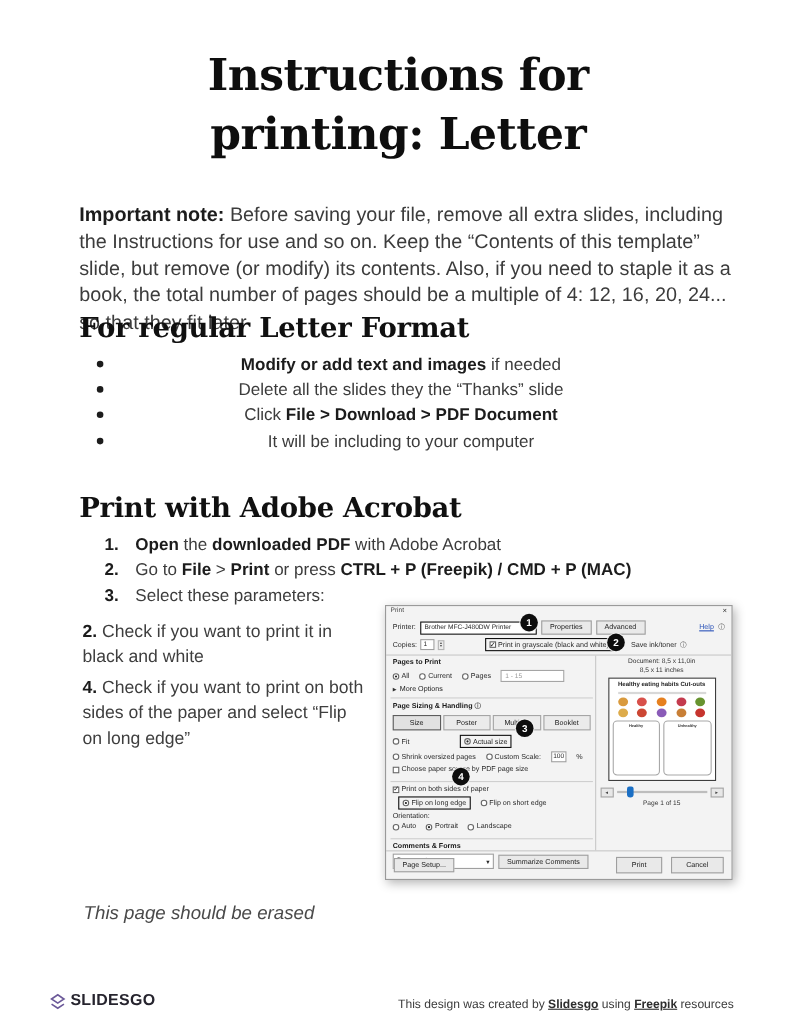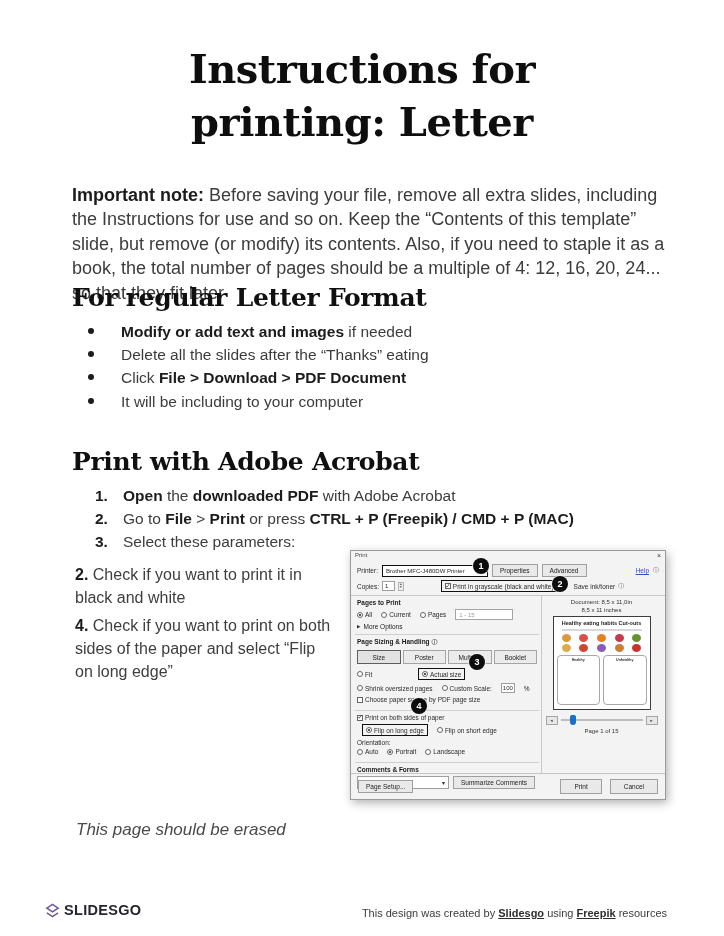--- a/index.html
+++ b/index.html
@@ -20,21 +20,21 @@
   }
   .h2a { top:283px; } .h2b { top:447px; }
   
   .note {
     position:absolute; left:72px; top:183px; width:594px;
     font-size:18px; line-height:1.36; color:#3c3c3c;
   }
   .bold { font-weight:bold; color:#1c1c1c; }
   
   .bullets { position:absolute; left:88px; top:320px; width:520px; list-style:none; }
-  .bullets li { position:relative; padding-left:33px; font-size:15.5px; line-height:23.2px; color:#3c3c3c; }
+  .bullets li { position:relative; padding-left:33px; font-size:15.5px; line-height:23.2px; color:#3c3c3c;text-align:center; }
   .bullets li .dot {
     position:absolute; left:0; top:8px; width:6px; height:6px;
     background:#1c1c1c; border-radius:50%;
   }
   
   .steps { position:absolute; left:95px; top:484px; width:540px; list-style:none; }
   .steps li { position:relative; padding-left:28px; font-size:15.5px; line-height:23.2px; color:#3c3c3c; }
   .steps .num { position:absolute; left:0; font-weight:bold; color:#1c1c1c; }
   
   .leftsteps { position:absolute; left:75px; top:563px; width:256px; font-size:16px; line-height:23px; color:#3e3e3e; }
@@ -130,21 +130,21 @@
   </h1>
 
   <p class="note">
     <span class="bold">Important note:</span><span> Before saving your file, remove all extra slides, including the Instructions for use and so on.  Keep the “Contents of this template” slide, but remove (or modify) its contents. Also, if you need to staple it as a book, the total number of pages should be a multiple of 4: 12, 16, 20, 24... so that they fit later</span>
   </p>
 
   <h2 class="h2 h2a">For regular Letter Format</h2>
 
   <ul class="bullets">
     <li><span class="dot"></span><span></span><span class="bold">Modify or add text and images</span><span> if needed</span></li>
-    <li><span class="dot"></span><span>Delete all the slides after the “Thanks” eating</span><span class="bold"></span><span></span></li>
+    <li><span class="dot"></span><span>Delete all the slides they the “Thanks” slide</span><span class="bold"></span><span></span></li>
     <li><span class="dot"></span><span>Click </span><span class="bold">File &gt; Download &gt; PDF  Document</span><span></span></li>
     <li><span class="dot"></span><span>It will be including to your computer</span><span class="bold"></span><span></span></li>
   </ul>
 
   <h2 class="h2 h2b">Print with Adobe Acrobat</h2>
 
   <ol class="steps">
     <li><span class="num">1.</span><span class="bold">Open</span><span> the </span><span class="bold">downloaded  PDF</span><span> with Adobe Acrobat</span></li>
     <li><span class="num">2.</span><span>Go to </span><span class="bold">File</span><span> &gt; </span><span class="bold">Print</span><span> or press </span><span class="bold">CTRL +  P (Freepik) / CMD +  P (MAC)</span></li>
     <li><span class="num">3.</span><span>Select these parameters:</span></li>

